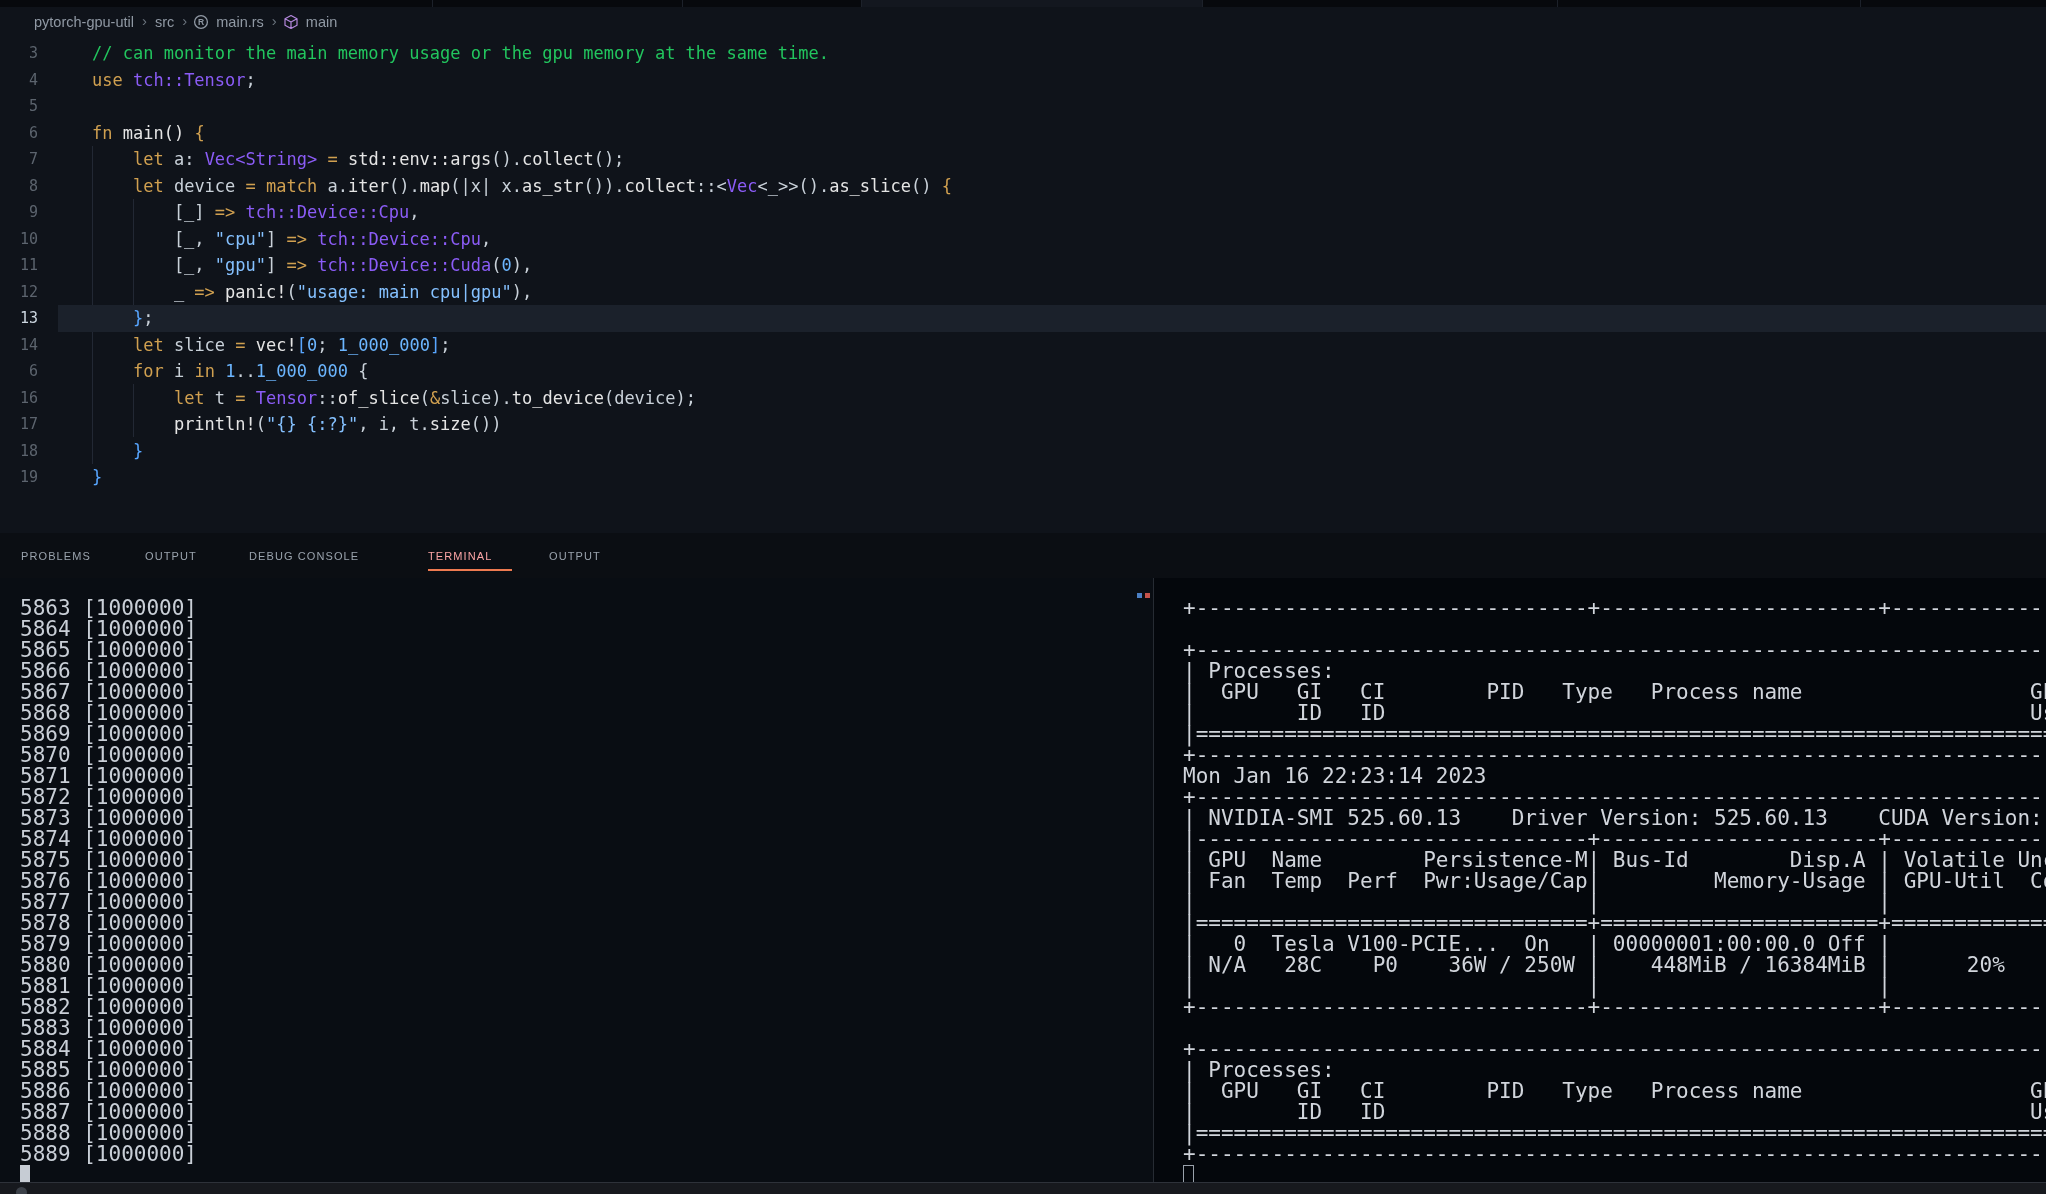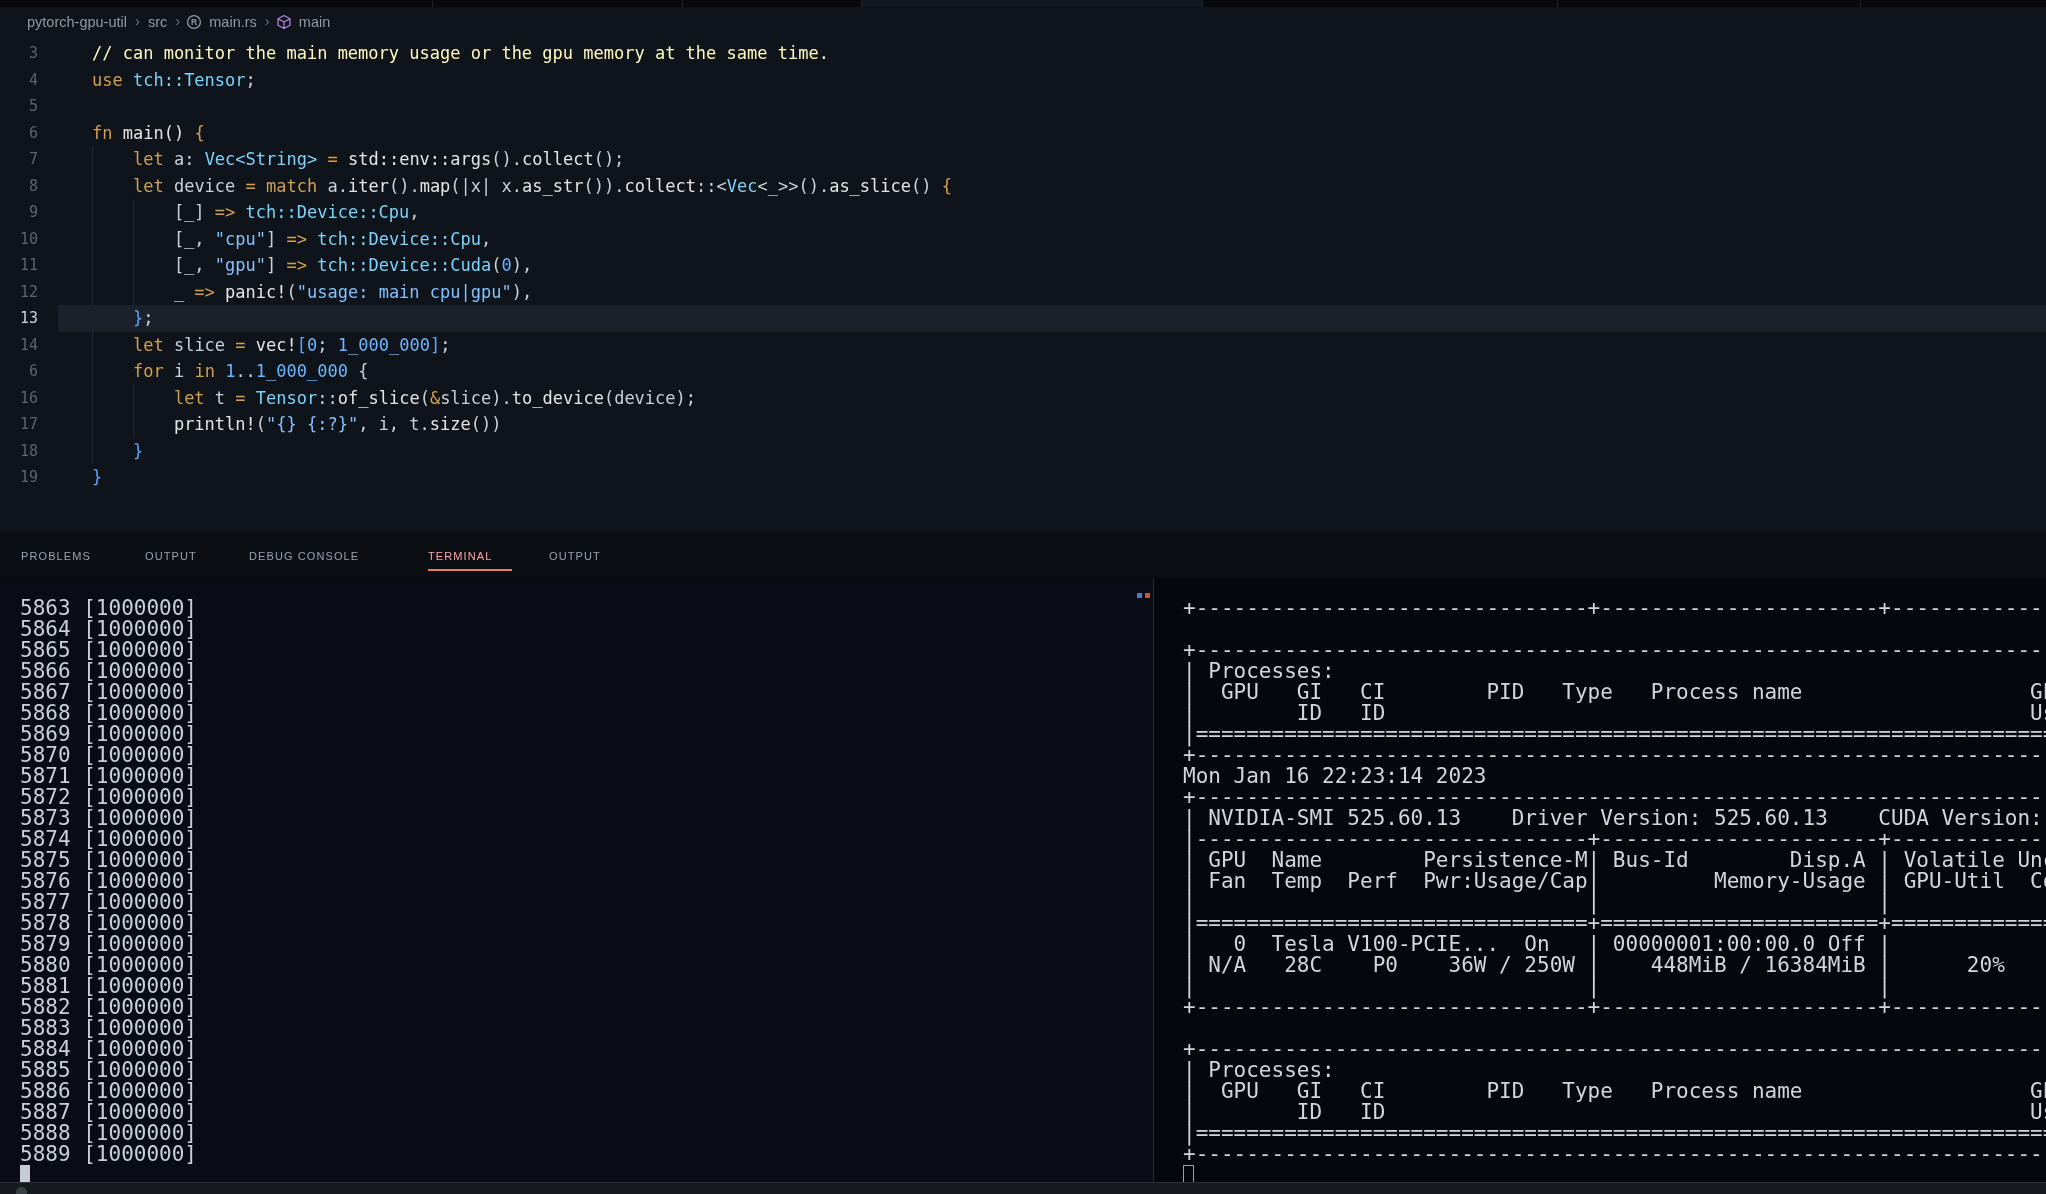--- a/index.html
+++ b/index.html
@@ -6,39 +6,39 @@
   #app{position:relative;width:2046px;height:1194px;overflow:hidden;
        background:#0d1016;font-family:"Liberation Sans",sans-serif;}
 
   
   .tabstrip{position:absolute;left:0;top:0;width:2046px;height:7px;background:#07090d;}
   .tabstrip .sep{position:absolute;top:0;width:1px;height:7px;background:#1c212a;}
   .tabstrip .activeseg{position:absolute;top:0;left:861px;width:341px;height:7px;background:#13171f;}
 
   
   .breadcrumb{position:absolute;left:0;top:7px;width:2046px;height:29px;background:#0f131a;
-              display:flex;align-items:center;padding-left:25px;box-sizing:border-box;
+              display:flex;align-items:center;padding-left:32px;box-sizing:border-box;
               color:#9099a4;font-size:14.5px;}
   .breadcrumb .crumb{margin:0 2px;}
   .breadcrumb .chev{color:#6a737d;font-size:15px;margin:0 6px 2px 6px;}
   .breadcrumb svg{display:block;margin-right:5px;}
   .bc-item{display:flex;align-items:center;}
 
   
   .editor{position:absolute;left:0;top:36px;width:2046px;height:497px;background:#0f131a;}
   .guide{position:absolute;width:1px;background:#222834;}
   .codelines{position:absolute;left:0;top:4px;width:2046px;}
   .codeline{position:relative;height:26.5px;line-height:26.5px;
             font-family:"DejaVu Sans Mono",monospace;font-size:17px;}
   .codeline.active{background:linear-gradient(90deg, rgba(0,0,0,0) 0 58px, #1b212b 58px);}
   .ln{position:absolute;left:0;top:0;width:38px;text-align:right;color:#5c646e;
       font-size:15px;}
   .codeline.active .ln{color:#ccd6e0;}
   .lc{position:absolute;left:92px;top:0;white-space:pre;}
-  .tk-cm{color:#fef9c3;margin-top:28px;} .tk-kw{color:#d0a050;} .tk-ty{color:#7dd3fc;}
+  .tk-cm{color:#22c55e;margin-top:28px;} .tk-kw{color:#d0a050;} .tk-ty{color:#8b5cf6;}
   .tk-fn{color:#e5e5e5;} .tk-st{color:#85c1ff;} .tk-nu{color:#6cb6ff;}
   .tk-df{color:#c9d1d9;} .tk-br{color:#58a6ff;}
 
   
   .paneltabs{position:absolute;left:0;top:533px;width:2046px;height:45px;background:#0b0e13;}
   .ptab{position:absolute;top:0;height:45px;display:flex;align-items:center;
         color:#9aa3ad;font-size:11px;letter-spacing:1.1px;cursor:default;}
   .ptab.active{color:#fca5a5;}
   .ptab-underline{position:absolute;left:428px;top:36px;width:84px;height:2px;background:#ee7a50;}
 

